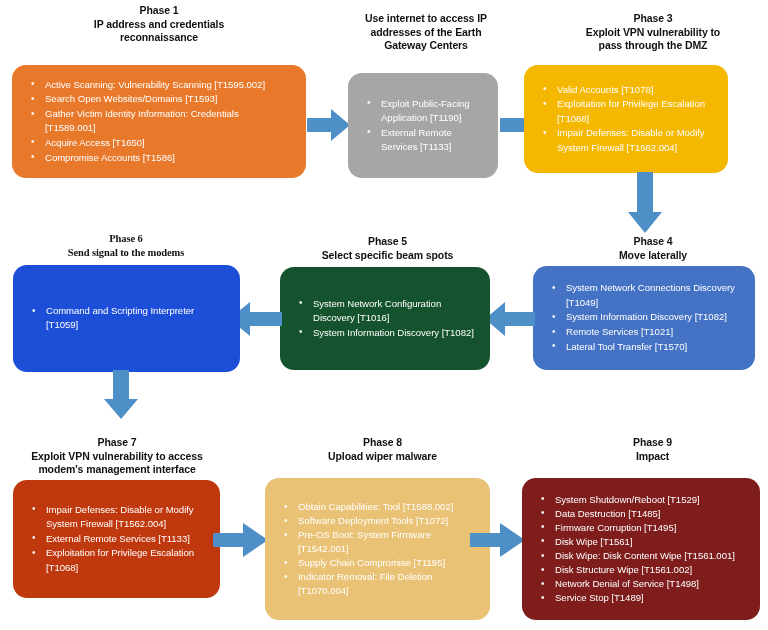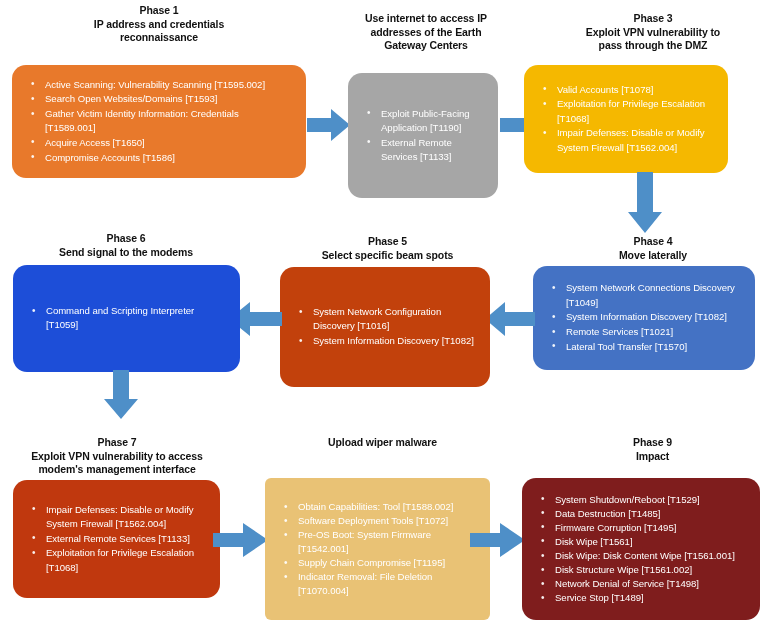--- a/index.html
+++ b/index.html
@@ -91,21 +91,21 @@
     <polygon points="0,10 24,10 24,1 43,17 24,33 24,24 0,24" fill="#4E8FC8"></polygon>
   </svg>
 </div>
 
 <div class="phase">
   <div class="phase-title" style="left:341px;top:12px;width:170px;">
     <div style="white-space:pre-line;">Use internet to access IP
 addresses of the Earth
 Gateway Centers</div>
   </div>
-  <div class="phase-box" style="left:348px;top:73px;width:150px;height:125px;background:#A6A6A6;">
+  <div class="phase-box" style="left:348px;top:73px;width:150px;height:105px;background:#A6A6A6;">
     <ul class="bullets">
       <li>Exploit Public-Facing Application [T1190]</li>
       <li>External Remote Services [T1133]</li>
     </ul>
   </div>
 </div>
 
 <div class="arrow" style="left:500px;top:108px;">
   <svg width="50" height="34" viewBox="0 0 50 34" aria-hidden="true">
     <polygon points="0,10 28,10 28,1 49,17 28,33 28,24 0,24" fill="#4E8FC8"></polygon>
@@ -152,36 +152,36 @@
   <svg width="52" height="36" viewBox="0 0 52 36" aria-hidden="true">
     <polygon points="51,11 21,11 21,1 1,18 21,35 21,25 51,25" fill="#4E8FC8"></polygon>
   </svg>
 </div>
 
 <div class="phase">
   <div class="phase-title" style="left:285px;top:235px;width:205px;">
     <div>Phase 5</div>
     <div style="white-space:pre-line;">Select specific beam spots</div>
   </div>
-  <div class="phase-box" style="left:280px;top:267px;width:210px;height:120px;background:#c2410c;">
+  <div class="phase-box" style="left:280px;top:267px;width:210px;height:103px;background:#14532d;">
     <ul class="bullets">
       <li>System Network Configuration Discovery [T1016]</li>
       <li>System Information Discovery [T1082]</li>
     </ul>
   </div>
 </div>
 
 <div class="arrow" style="left:228px;top:301px;">
   <svg width="55" height="36" viewBox="0 0 55 36" aria-hidden="true">
     <polygon points="54,11 22,11 22,1 1,18 22,35 22,25 54,25" fill="#4E8FC8"></polygon>
   </svg>
 </div>
 
 <div class="phase">
-  <div class="phase-title" style="left:12px;top:232px;width:228px;">
+  <div class="phase-title" style="left:12px;top:232px;width:228px;font-family:Liberation Serif, serif;">
     <div>Phase 6</div>
     <div style="white-space:pre-line;">Send signal to the modems</div>
   </div>
   <div class="phase-box" style="left:13px;top:265px;width:227px;height:107px;background:#1d4ed8;">
     <ul class="bullets">
       <li>Command and Scripting Interpreter [T1059]</li>
     </ul>
   </div>
 </div>
 
@@ -207,23 +207,24 @@
 </div>
 
 <div class="arrow" style="left:213px;top:522px;">
   <svg width="56" height="36" viewBox="0 0 56 36" aria-hidden="true">
     <polygon points="0,11 30,11 30,1 55,18 30,35 30,25 0,25" fill="#4E8FC8"></polygon>
   </svg>
 </div>
 
 <div class="phase">
   <div class="phase-title" style="left:280px;top:436px;width:205px;">
+    <div>Phase 8</div>
     <div style="white-space:pre-line;">Upload wiper malware</div>
   </div>
-  <div class="phase-box" style="left:265px;top:478px;width:225px;height:142px;background:#E9C275;border-radius:6px;">
+  <div class="phase-box" style="left:265px;top:478px;width:225px;height:142px;background:#E9C275;">
     <ul class="bullets tight">
       <li>Obtain Capabilities: Tool [T1588.002]</li>
       <li>Software Deployment Tools [T1072]</li>
       <li>Pre-OS Boot: System Firmware [T1542.001]</li>
       <li>Supply Chain Compromise [T1195]</li>
       <li>Indicator Removal: File Deletion [T1070.004]</li>
     </ul>
   </div>
 </div>
 

